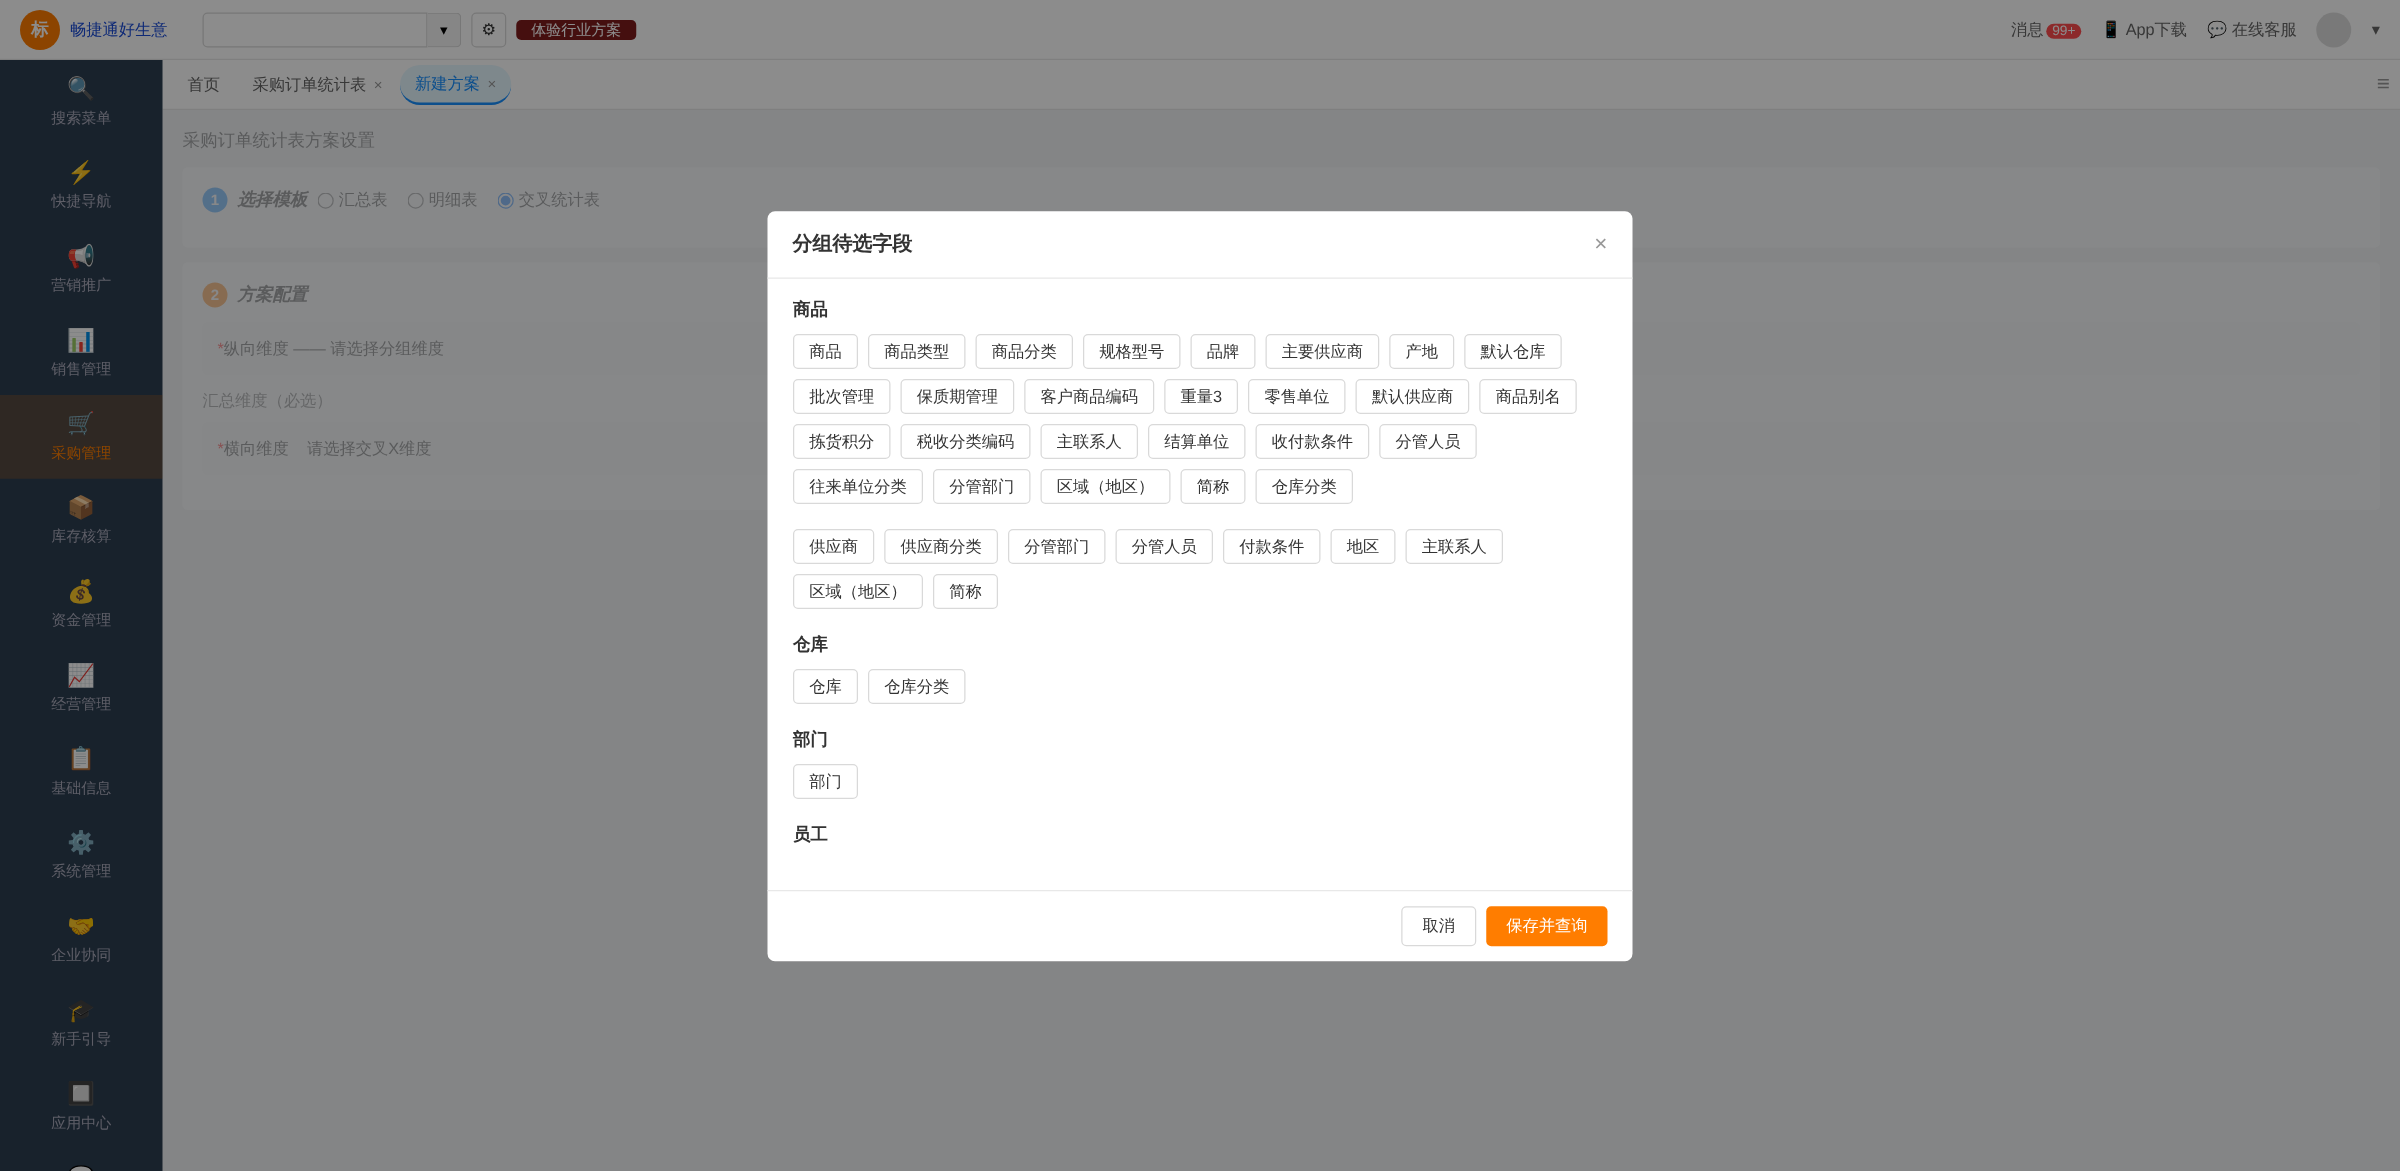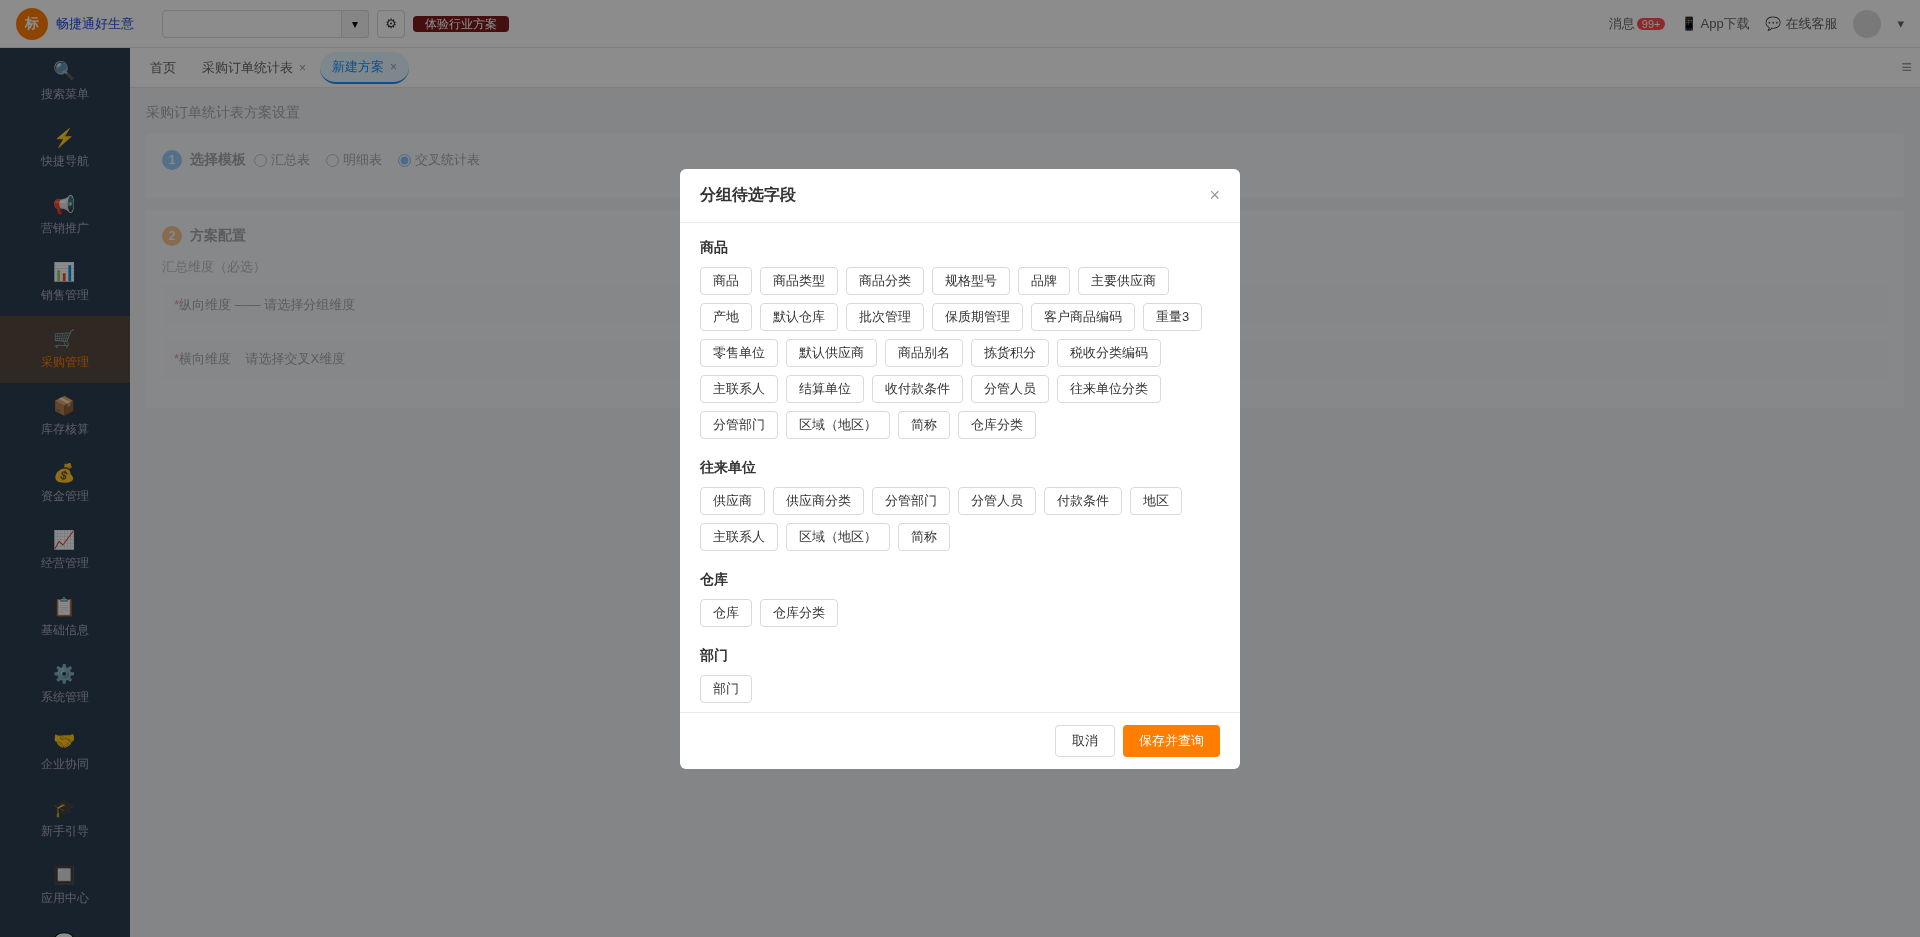--- a/index.html
+++ b/index.html
@@ -32,28 +32,28 @@
     .tab-close { color: #999; font-size: 12px; cursor: pointer; }
 
     
     .main { position: fixed; top: 88px; left: 130px; right: 0; bottom: 0; background: #f5f5f5; overflow: auto; }
     .page-content { padding: 16px; }
     .page-title { font-size: 14px; color: #333; margin-bottom: 12px; }
 
     .section-card { background: #fff; border-radius: 4px; margin-bottom: 12px; padding: 16px; }
     .step-header { display: flex; align-items: center; gap: 8px; margin-bottom: 12px; }
     .step-num { width: 20px; height: 20px; background: #1890ff; color: #fff; border-radius: 50%; display: flex; align-items: center; justify-content: center; font-size: 12px; font-weight: bold; }
-    .step-label { font-size: 14px; font-weight: bold; color: #333; }
+    .step-label { font-size: 14px; font-weight: bold; color: #333; font-style: italic; }
     .radio-group { display: flex; gap: 16px; align-items: center; font-size: 13px; justify-content: center; }
     .radio-item { display: flex; align-items: center; gap: 4px; cursor: pointer; }
     .radio-item input { cursor: pointer; }
 
     
     .modal-overlay { position: fixed; top: 0; left: 0; right: 0; bottom: 0; background: rgba(0,0,0,0.45); z-index: 200; display: flex; align-items: center; justify-content: center; }
-    .modal { background: #fff; border-radius: 6px; width: 560px; max-height: 600px; display: flex; flex-direction: column; position: relative; }
+    .modal { background: #fff; border-radius: 6px; width: 692px; max-height: 600px; display: flex; flex-direction: column; position: relative; }
     .modal-header { padding: 16px 20px; border-bottom: 1px solid #e8e8e8; display: flex; align-items: center; justify-content: space-between; }
     .modal-title { font-size: 16px; font-weight: bold; color: #333; }
     .modal-close { cursor: pointer; font-size: 18px; color: #999; background: none; border: none; }
     .modal-body { flex: 1; overflow-y: auto; padding: 16px 20px; }
     .modal-footer { padding: 12px 20px; border-top: 1px solid #e8e8e8; display: flex; justify-content: flex-end; gap: 8px; }
     .btn-cancel { height: 32px; padding: 0 16px; border: 1px solid #d9d9d9; border-radius: 4px; background: #fff; cursor: pointer; font-size: 13px; color: #333; }
     .btn-primary { height: 32px; padding: 0 16px; border-radius: 4px; background: #ff7d00; color: #fff; border: none; cursor: pointer; font-size: 13px; }
 
     
     .field-section { margin-bottom: 20px; }
@@ -180,24 +180,24 @@
           <label class="radio-item"><input type="radio" name="tmpl" style=""> 明细表</label>
           <label class="radio-item"><input type="radio" name="tmpl" checked="" style=""> 交叉统计表</label>
         </div>
       </div>
     </div>
     <div class="section-card">
       <div class="step-header">
         <div class="step-num" style="background:#ff7d00;">2</div>
         <div class="step-label">方案配置</div>
       </div>
-      <div style="color:#666;font-size:13px;margin-bottom:8px;">汇总维度（必选）</div>
       <div style="background:#fafafa;padding:12px;border-radius:4px;margin-bottom:12px;">
         <span style="color:#f00;">*</span>纵向维度 —— 请选择分组维度
       </div>
+      <div style="color:#666;font-size:13px;margin-bottom:8px;">汇总维度（必选）</div>
       <div style="background:#fafafa;padding:12px;border-radius:4px;margin-bottom:12px;">
         <span style="color:#f00;">*</span>横向维度 &nbsp;&nbsp; 请选择交叉X维度
       </div>
     </div>
   </div>
 </div>
 
 <div class="modal-overlay">
   <div class="modal">
     <div class="modal-header">
@@ -232,21 +232,20 @@
           <div class="field-tag">分管人员</div>
           <div class="field-tag">往来单位分类</div>
           <div class="field-tag">分管部门</div>
           <div class="field-tag">区域（地区）</div>
           <div class="field-tag">简称</div>
           <div class="field-tag">仓库分类</div>
         </div>
       </div>
 
       <div class="field-section">
-        <div class="field-section-title">往来单位</div>
         <div class="field-tags">
           <div class="field-tag">供应商</div>
           <div class="field-tag">供应商分类</div>
           <div class="field-tag">分管部门</div>
           <div class="field-tag">分管人员</div>
           <div class="field-tag">付款条件</div>
           <div class="field-tag">地区</div>
           <div class="field-tag">主联系人</div>
           <div class="field-tag">区域（地区）</div>
           <div class="field-tag">简称</div>

